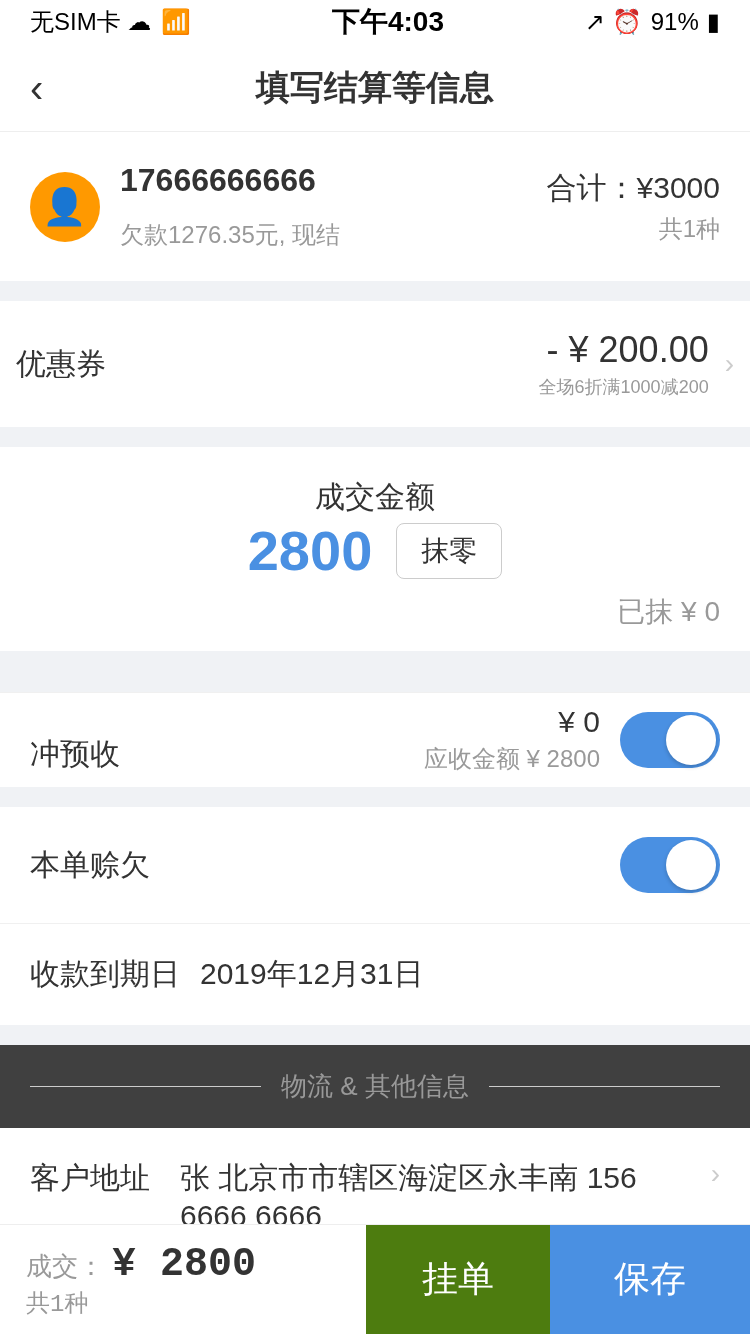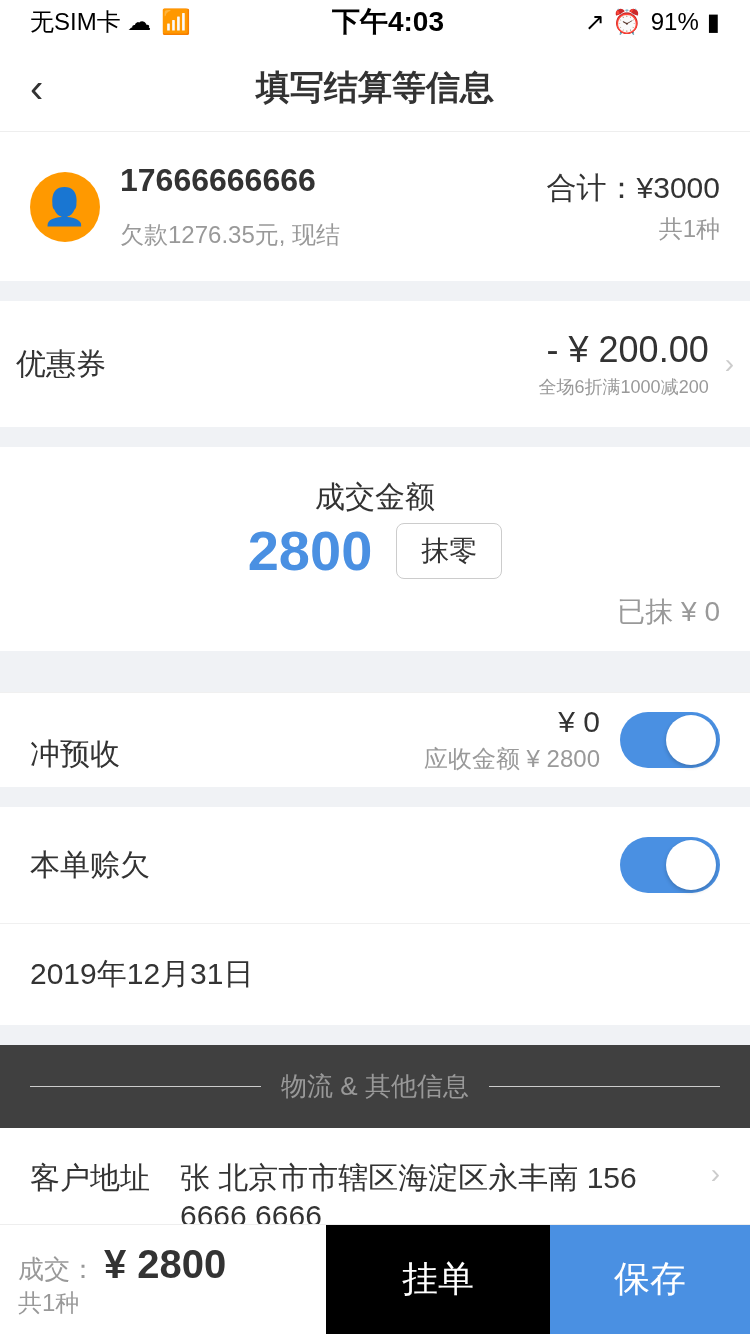--- a/index.html
+++ b/index.html
@@ -307,40 +307,41 @@
       left: 0;
       width: 750px;
       height: 110px;
       background: #fff;
       display: flex;
       align-items: center;
       border-top: 1px solid #eee;
     }
     .bottom-info {
       flex: 1;
-      padding: 0 18px;
+      padding: 0 26px;
+      font-family: Liberation Mono, monospace;
     }
     .bottom-trade {
       font-size: 26px;
       color: #999;
     }
     .bottom-amount {
       font-size: 40px;
       font-weight: 600;
       color: #333;
       margin-top: 2px;
     }
     .bottom-count {
       font-size: 24px;
       color: #999;
     }
     .btn-suspend {
-      width: 224px;
+      width: 184px;
       height: 110px;
-      background: #000000;
+      background: #4d7c0f;
       color: #fff;
       font-size: 36px;
       display: flex;
       align-items: center;
       justify-content: center;
       cursor: pointer;
       border: none;
     }
     .btn-save {
       width: 200px;
@@ -435,20 +436,21 @@
   <div class="section-separator"></div>
 
   <div class="arrears-row">
     <div class="arrears-label">本单赊欠</div>
     <div class="toggle">
       <div class="toggle-knob"></div>
     </div>
   </div>
 
   <div class="due-row">
+    <div class="due-label">收款到期日</div>
     <div class="due-value">2019年12月31日</div>
   </div>
 
   <div class="section-separator"></div>
 
   <div class="logistics-header">
     <div class="logistics-line"></div>
     <div class="logistics-title">物流 &amp; 其他信息</div>
     <div class="logistics-line"></div>
   </div>

